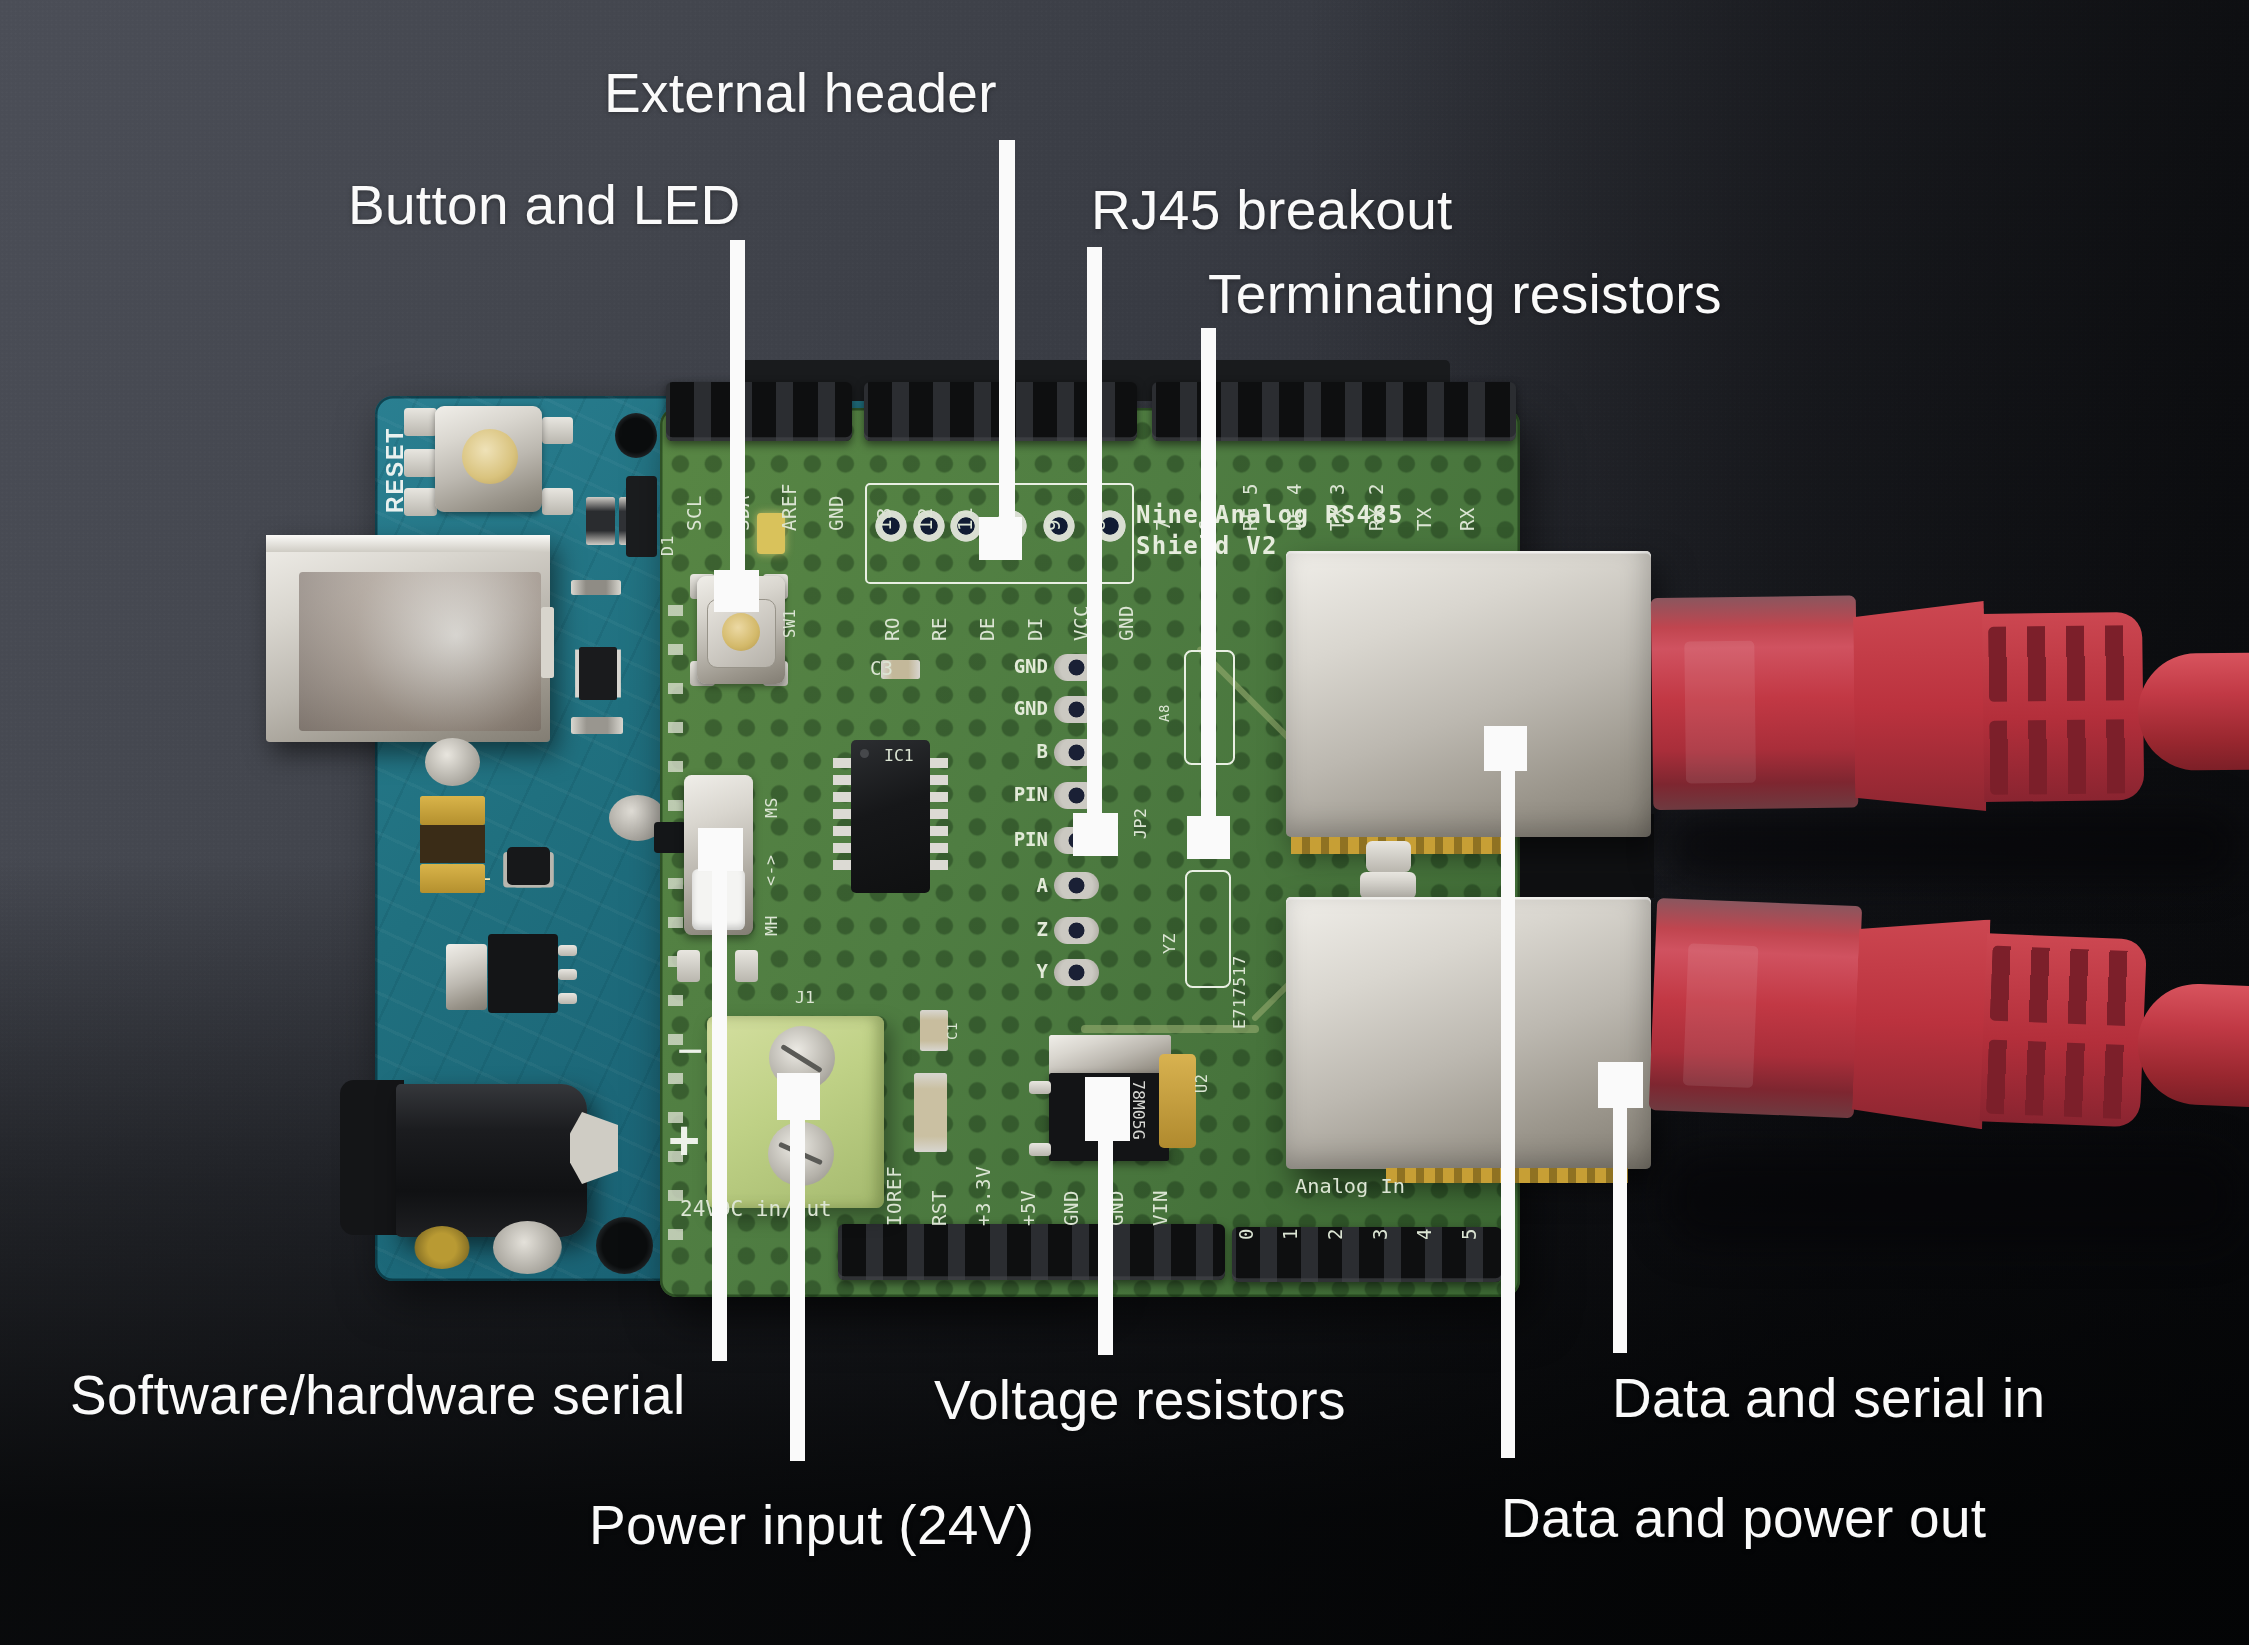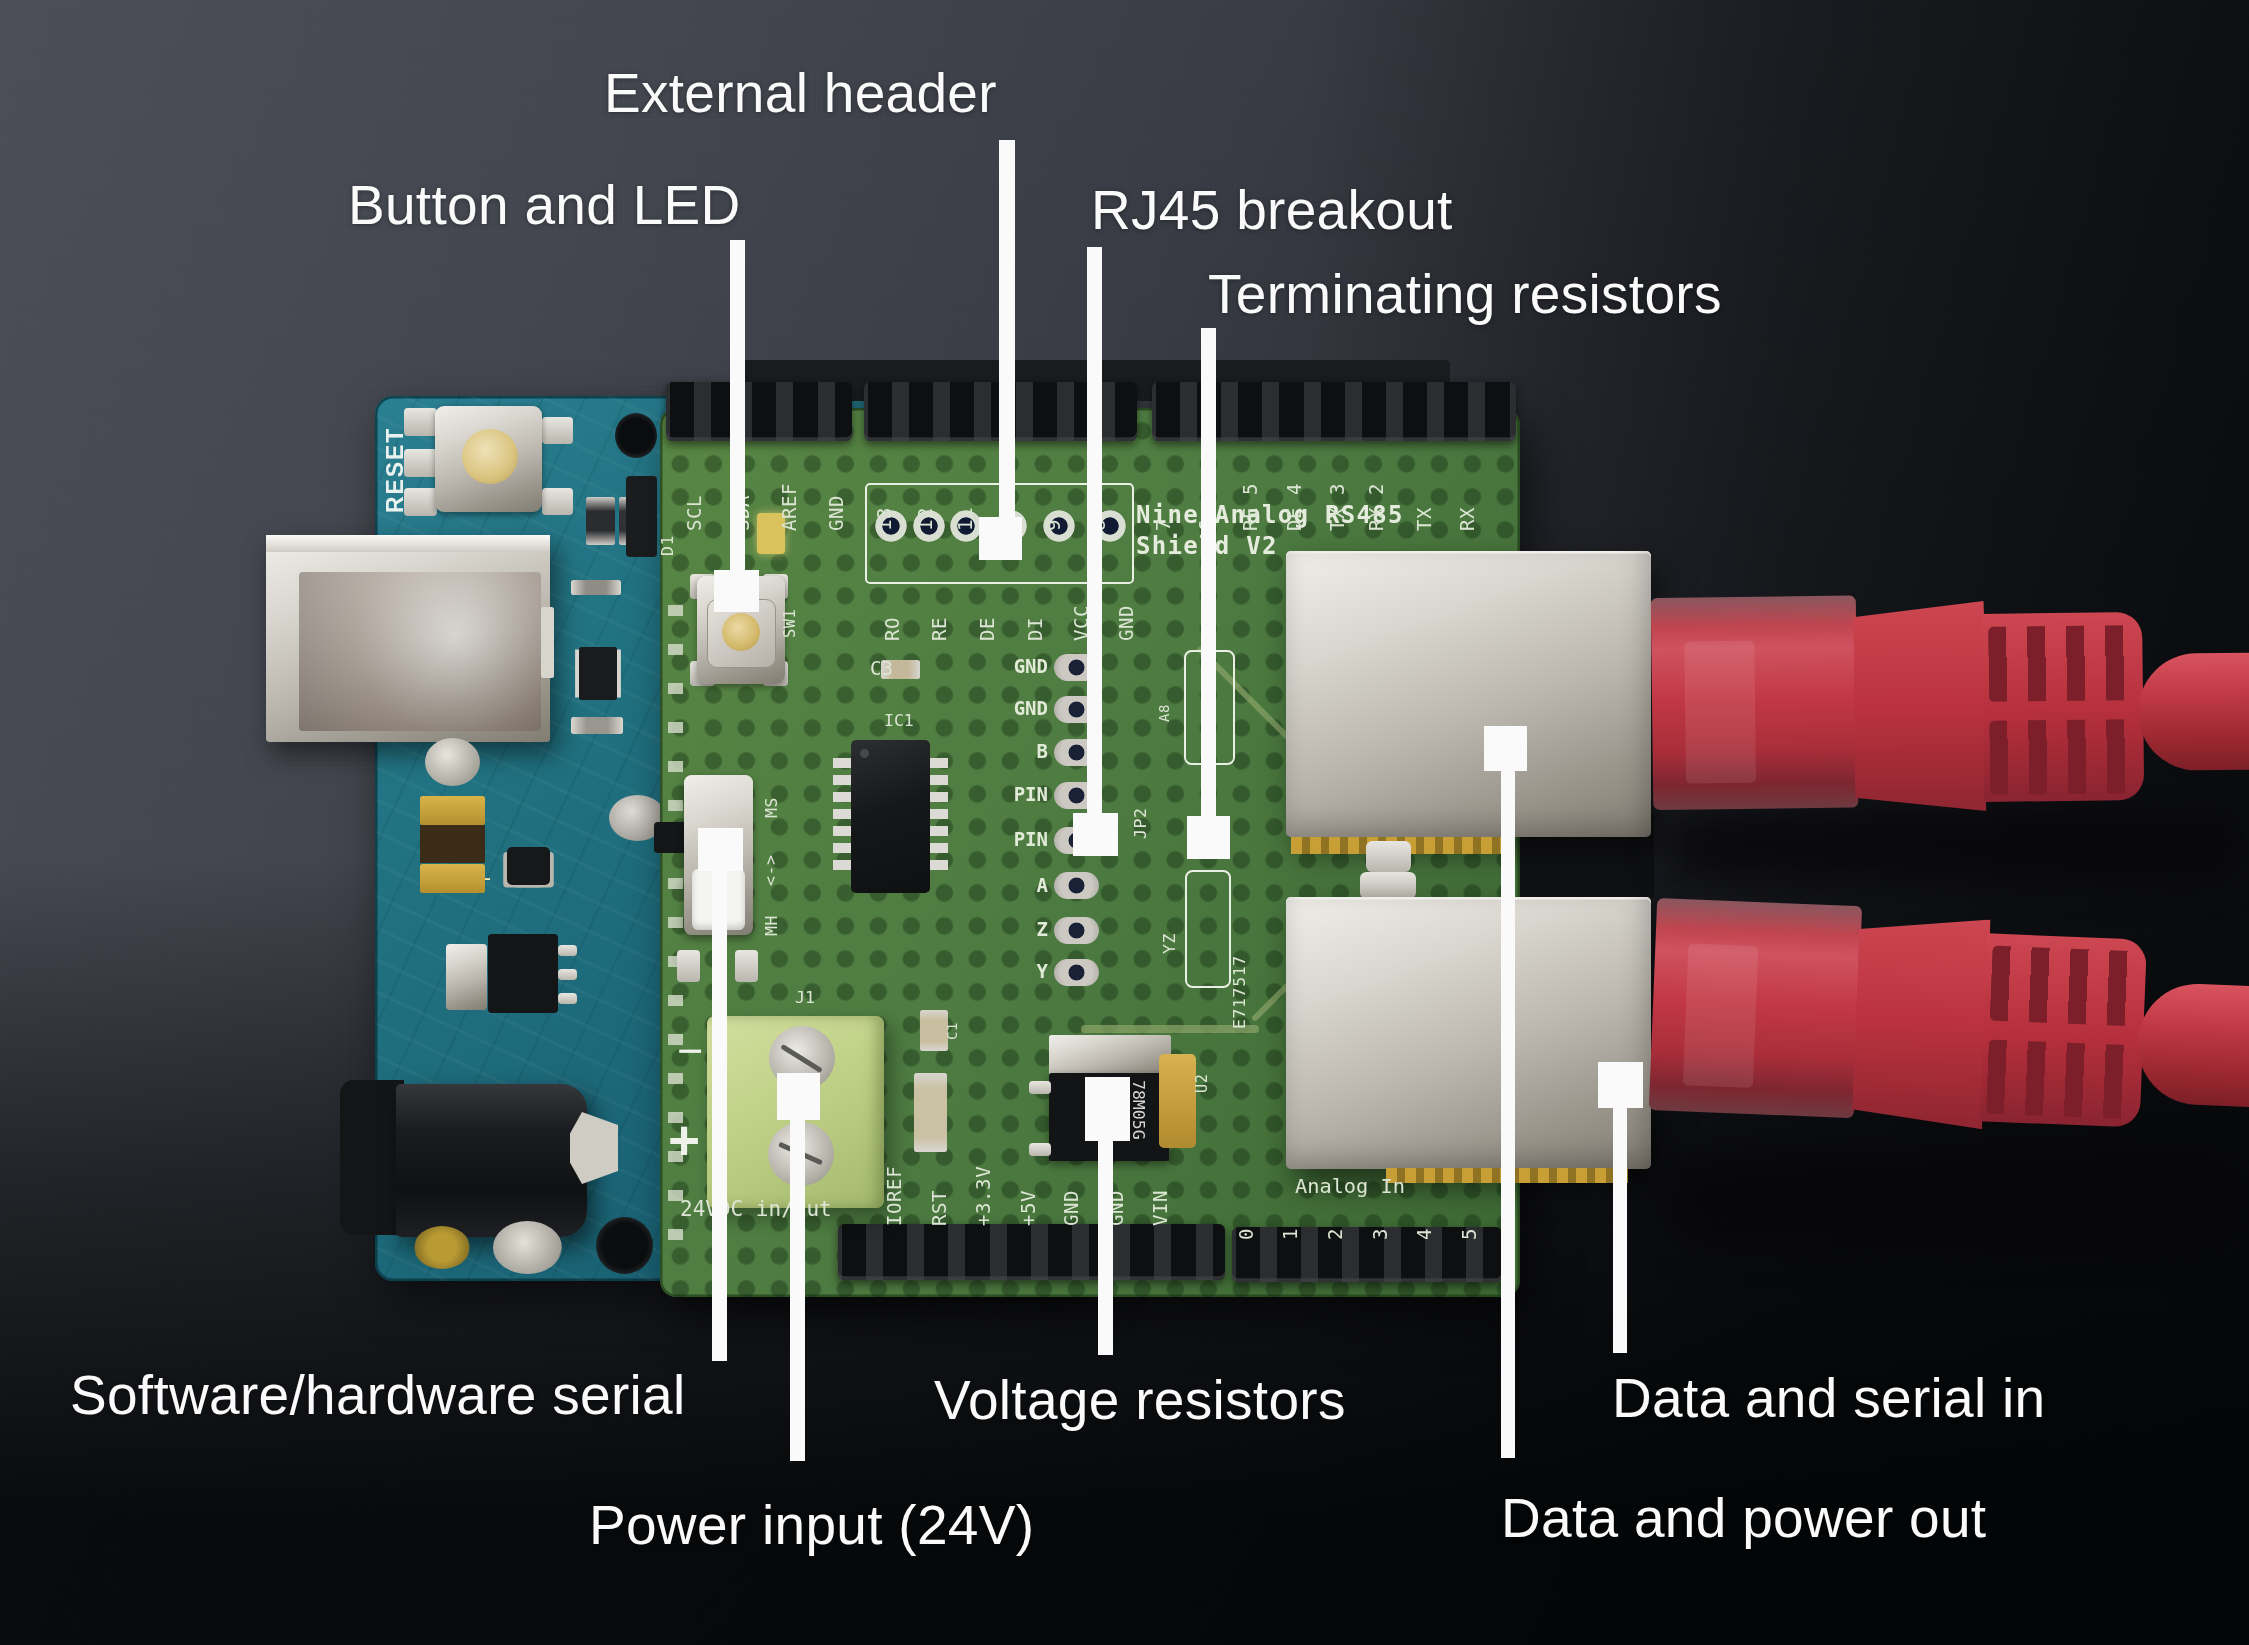--- a/index.html
+++ b/index.html
@@ -227,21 +227,21 @@
     <div class="ridges" style="left:1990px;top:932px;width:148px;height:75px;"></div>
     <div class="ridges" style="left:1990px;top:1026px;width:148px;height:74px;"></div>
     <div class="abs" style="left:2139px;top:962px;width:114px;height:121px;border-radius:60px 0 0 60px;background:linear-gradient(180deg,#d8545e,#c13945 35%,#99272f 75%,#7c1f27);"></div>
   </div>
 
   <div class="silk" style="left:1136px;top:501px;">Nine Analog RS485</div>
   <div class="silk" style="left:1136px;top:532px;">Shield V2</div>
   <div class="silk-sm" style="left:1295px;top:1174px;font-size:20.3px;">Analog In</div>
   <div class="silk-sm" style="left:795px;top:988px;">J1</div>
   <div class="silk-sm" style="left:870px;top:657px;font-size:19px;">C3</div>
-  <div class="silk-sm" style="left:884px;top:711px;">IC1</div>
+  <div class="silk-sm" style="left:884px;top:746px;">IC1</div>
   <div class="silk-sm" style="left:680px;top:1197px;font-size:21px;">24VDC in/out</div>
   <div class="sign" style="left:677px;top:1025px;font-size:45px;">−</div>
   <div class="sign" style="left:668px;top:1108px;font-size:55px;font-weight:bold;">+</div>
 
   <div class="v-label" style="left:658px;top:556px;font-size:16.5px;">D1</div>
   <div class="v-label" style="left:781px;top:638px;font-size:15.3px;">SW1</div>
   <div class="v-label" style="left:762px;top:818px;font-size:16.5px;">MS</div>
   <div class="v-label" style="left:761px;top:886px;font-size:16.5px;">&lt;-&gt;</div>
   <div class="v-label" style="left:762px;top:936px;font-size:16.5px;">MH</div>
   <div class="v-label" style="left:1131px;top:839px;font-size:16.5px;">JP2</div>

